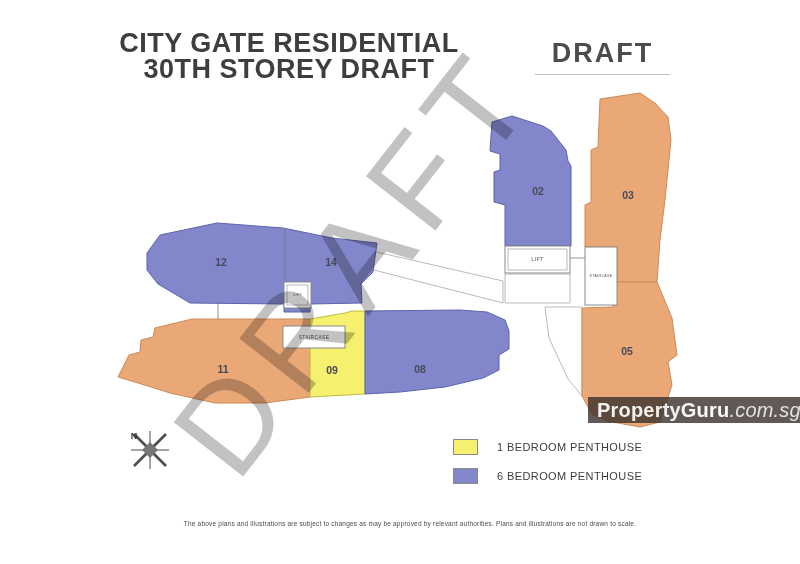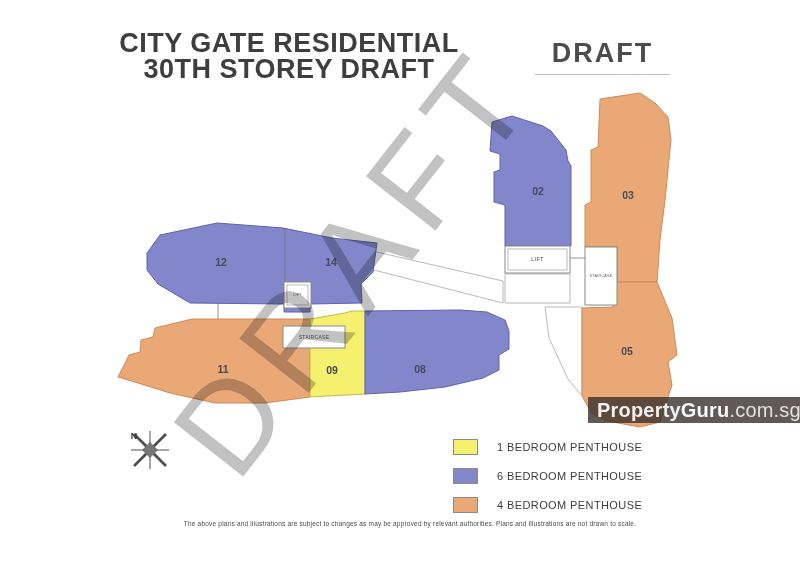--- a/index.html
+++ b/index.html
@@ -29,21 +29,21 @@
     mix-blend-mode:multiply;pointer-events:none;white-space:nowrap;
   }
   .pg-band{
     position:absolute;left:588px;top:397px;width:212px;height:26px;
     background:rgba(62,53,47,.82);color:#fafafa;
     font-size:20px;line-height:26px;padding-left:9px;box-sizing:border-box;
     letter-spacing:.2px;white-space:nowrap;
   }
   .pg-band .lt{font-weight:bold;opacity:.95;}
   .pg-band .bd{font-weight:bold;}
-  .pg-band .dm{font-weight:normal;opacity:.85;}
+  .pg-band .dm{font-weight:normal;opacity:.85;font-style:italic;}
   .legend{position:absolute;left:453px;top:439px;}
   .legend-row{display:flex;align-items:center;height:16px;margin-bottom:13px;}
   .swatch{width:25px;height:16px;border:1px solid #8a8a8a;margin-right:19px;box-sizing:border-box;}
   .legend-label{font-size:11px;color:#3c3c3c;letter-spacing:.4px;}
   .disclaimer{
     position:absolute;left:0;top:520px;width:820px;text-align:center;
     font-size:6.5px;color:#4a4a4a;letter-spacing:.2px;
   }
 </style>
 </head>
@@ -108,21 +108,17 @@
 
   <div class="legend">
     <div class="legend-row">
       <span class="swatch" style="background: rgb(245, 240, 110);"></span>
       <span class="legend-label">1 BEDROOM PENTHOUSE</span>
     </div>
     <div class="legend-row">
       <span class="swatch" style="background: rgb(129, 135, 202);"></span>
       <span class="legend-label">6 BEDROOM PENTHOUSE</span>
     </div>
-    <div class="legend-row">
-      <span class="swatch" style="background: rgb(234, 168, 118);"></span>
-      <span class="legend-label">4 BEDROOM PENTHOUSE</span>
-    </div>
   </div>
 
   <div class="disclaimer">The above plans and illustrations are subject to changes as may be approved by relevant authorities. Plans and illustrations are not drawn to scale.</div>
 
 </div>
 
 </body></html>

